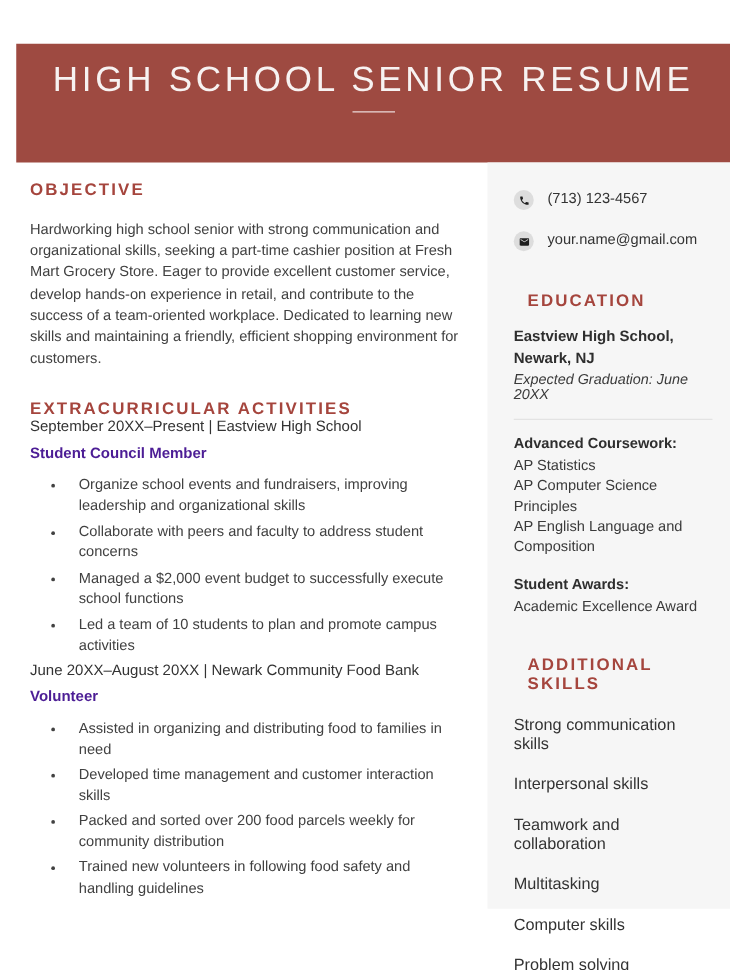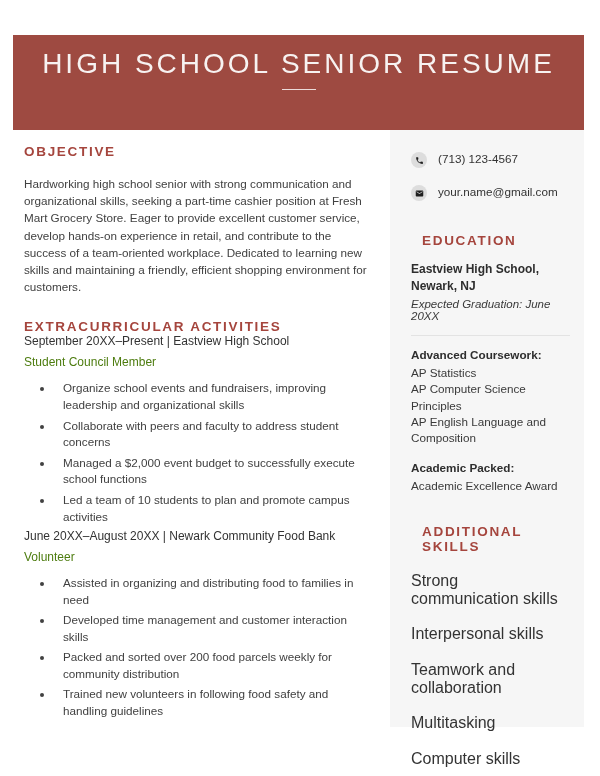--- a/index.html
+++ b/index.html
@@ -33,21 +33,21 @@
     margin: 0; font-size: 13.5px; font-weight: 700; letter-spacing: 1.7px; color: #A5453D;
   }
 
   
   .main { position: absolute; left: 24px; top: 144px; width: 350px; }
   .body-text {
     margin: 16px 0 0; font-size: 11.7px; line-height: 17.2px; color: #414141;
   }
   .mt { margin-top: 24px; }
   .dateline { font-size: 12px; color: #333333; }
-  .role { margin-top: 7px; font-size: 12px; font-weight: 400; color: #4d7c0f; }
+  .role { margin-top: 7px; font-size: 12px; font-weight: 700; color: #4c1d95; }
   .bullets { margin: 11px 0 0; padding-left: 30px; }
   .bullets li {
     font-size: 11.7px; line-height: 16.8px; color: #414141;
     padding-left: 9px; margin-bottom: 3.5px;
   }
 
   
   .sidebar {
     position: absolute; left: 390px; top: 130px; width: 194px; height: 597px;
     background: #F6F6F6; padding: 22px 14px 0 21px;
@@ -63,21 +63,21 @@
   .side-heading { margin-top: 32px; margin-left: 11px; }
   .school { margin-top: 13px; font-weight: 700; font-size: 12px; line-height: 16.5px; color: #2e2e2e; }
   .grad { margin-top: 4px; font-style: italic; font-size: 11.5px; color: #3a3a3a; }
   .divider { height: 1px; background: #E3E3E3; margin: 13px 0 12px; border: 0; }
   .sub-label { font-weight: 700; font-size: 11.7px; color: #2e2e2e; }
   .plain-list { list-style: none; margin: 4px 0 0; padding: 0; }
   .plain-list li { font-size: 11.7px; line-height: 16.3px; color: #3a3a3a; }
   .mt14 { margin-top: 15px; }
   .skills-heading { margin-top: 29px; }
   .skills-list { list-style: none; margin: 18px 0 0; padding: 0; }
-  .skills-list li { font-size: 16px; color: #333333; margin-bottom: 17.5px; }
+  .skills-list li { font-size: 13px; color: #333333; margin-bottom: 17.5px; }
 </style>
 </head>
 <body>
 
 <div class="page">
 
   <header class="banner">
     <div class="banner-title">HIGH SCHOOL SENIOR RESUME</div>
     <div class="banner-underline"></div>
   </header>
@@ -146,21 +146,21 @@
     <div class="divider"></div>
 
     <div class="sub-label">Advanced Coursework:</div>
     <ul class="plain-list">
 
     <li>AP Statistics</li>
         <li>AP Computer Science Principles</li>
         <li>AP English Language and Composition</li>
       </ul>
 
-    <div class="sub-label mt14">Academic Packed:</div>
+    <div class="sub-label mt14">Student Awards:</div>
     <ul class="plain-list">
 
     <li>Academic Excellence Award</li>
       </ul>
 
     <h2 class="section-heading side-heading skills-heading">ADDITIONAL SKILLS</h2>
     <ul class="skills-list">
 
     <li>Strong communication skills</li>
         <li>Interpersonal skills</li>

